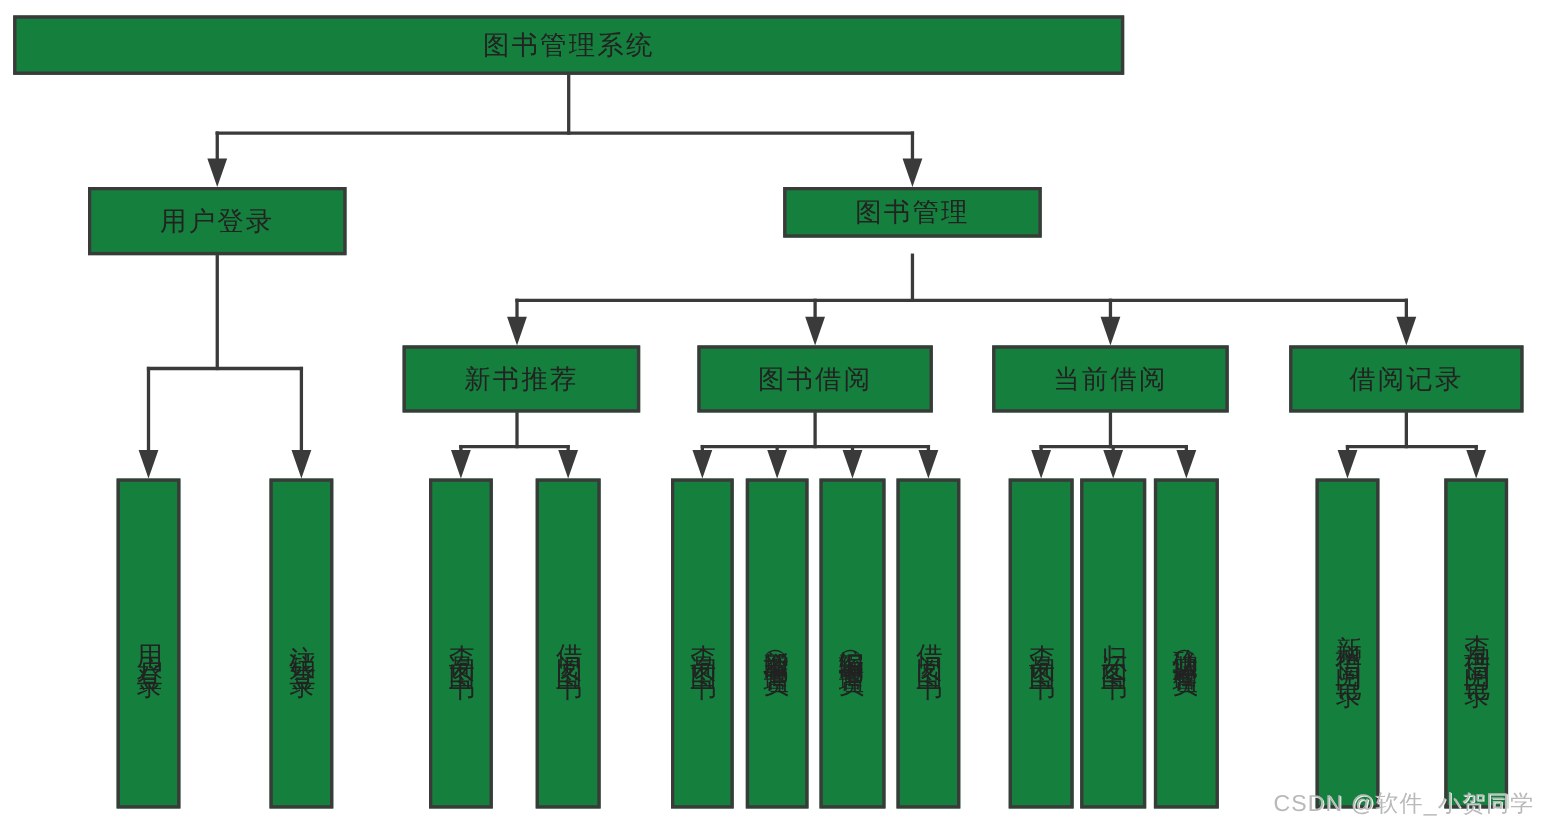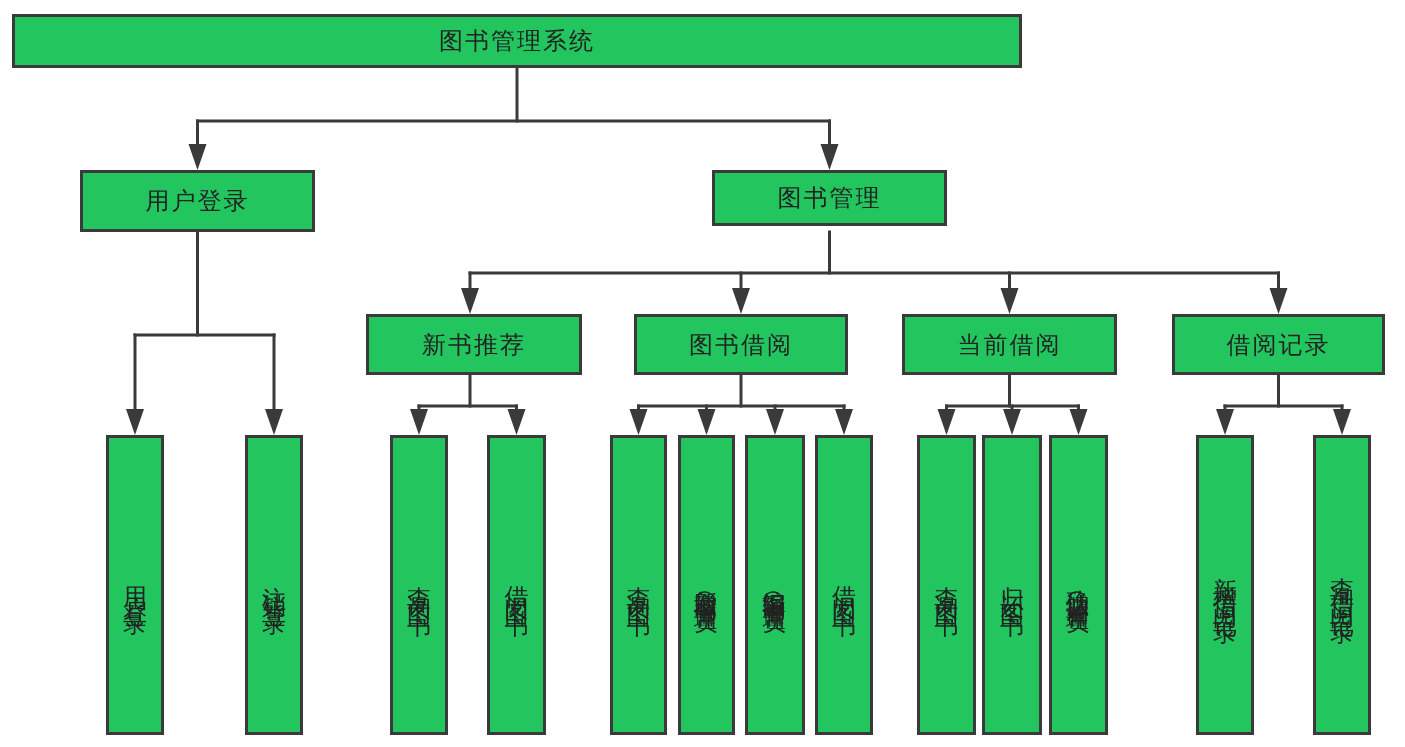--- a/index.html
+++ b/index.html
@@ -8,21 +8,21 @@
     width:1405px;height:747px;
     background:#ffffff;
     font-family:"Liberation Sans", sans-serif;
     overflow:hidden;
   }
   .canvas svg{position:absolute;left:0;top:0;}
   .node{
     position:absolute;
     box-sizing:border-box;
     border:3px solid #3a3a3a;
-    background:#22c55e;
+    background:#15803d;
     color:#222222;
     display:flex;
     align-items:center;
     justify-content:center;
     font-size:24px;
     letter-spacing:2px;
     white-space:nowrap;
     z-index:2;
   }
   .node.v{
@@ -114,32 +114,33 @@
         <line x1="1225" y1="406" x2="1342" y2="406" stroke="#3a3a3a" stroke-width="3" stroke-linecap="square"></line>
         <line x1="1225" y1="406" x2="1225" y2="413" stroke="#3a3a3a" stroke-width="3" stroke-linecap="square"></line>
         <polygon points="1216,409 1234,409 1225,435" fill="#3a3a3a"></polygon>
         <line x1="1342" y1="406" x2="1342" y2="413" stroke="#3a3a3a" stroke-width="3" stroke-linecap="square"></line>
         <polygon points="1333,409 1351,409 1342,435" fill="#3a3a3a"></polygon>
       </g>
     </svg>
   <div id="nodes">
       <div class="node" style="left: 12px; top: 14px; width: 1010px; height: 54px;">图书管理系统</div>
       <div class="node" style="left: 80px; top: 170px; width: 235px; height: 62px;">用户登录</div>
-      <div class="node" style="left: 712px; top: 170px; width: 235px; height: 56px;">图书管理</div>
+      <div class="node" style="left: 712px; top: 170px; width: 235px; height: 46px;">图书管理</div>
       <div class="node" style="left: 366px; top: 314px; width: 216px; height: 61px;">新书推荐</div>
       <div class="node" style="left: 634px; top: 314px; width: 214px; height: 61px; text-align: right;">图书借阅</div>
       <div class="node" style="left: 902px; top: 314px; width: 215px; height: 61px; text-align: right;">当前借阅</div>
       <div class="node" style="left: 1172px; top: 314px; width: 213px; height: 61px;">借阅记录</div>
       <div class="node v" style="left: 106px; top: 435px; width: 58px; height: 300px;">用户登录</div>
       <div class="node v" style="left: 245px; top: 435px; width: 58px; height: 300px;">注销登录</div>
       <div class="node v" style="left: 390px; top: 435px; width: 58px; height: 300px;">查询图书</div>
       <div class="node v" style="left: 487px; top: 435px; width: 59px; height: 300px;">借阅图书</div>
       <div class="node v" style="left: 610px; top: 435px; width: 57px; height: 300px;">查询图书</div>
       <div class="node v long" style="left: 678px; top: 435px; width: 57px; height: 300px;">新增图书（管理员）</div>
       <div class="node v long" style="left: 745px; top: 435px; width: 60px; height: 300px;">编辑图书（管理员）</div>
       <div class="node v" style="left: 815px; top: 435px; width: 58px; height: 300px;">借阅图书</div>
       <div class="node v" style="left: 917px; top: 435px; width: 59px; height: 300px;">查询图书</div>
       <div class="node v" style="left: 982px; top: 435px; width: 60px; height: 300px;">归还图书</div>
       <div class="node v long" style="left: 1049px; top: 435px; width: 59px; height: 300px;">确认归还（管理员）</div>
       <div class="node v" style="left: 1196px; top: 435px; width: 58px; height: 300px;">新增借阅记录</div>
       <div class="node v" style="left: 1313px; top: 435px; width: 58px; height: 300px;">查询借阅记录</div>
     </div>
+  <div class="watermark">CSDN @软件_小贺同学</div>
 </div>
 
 </body></html>

